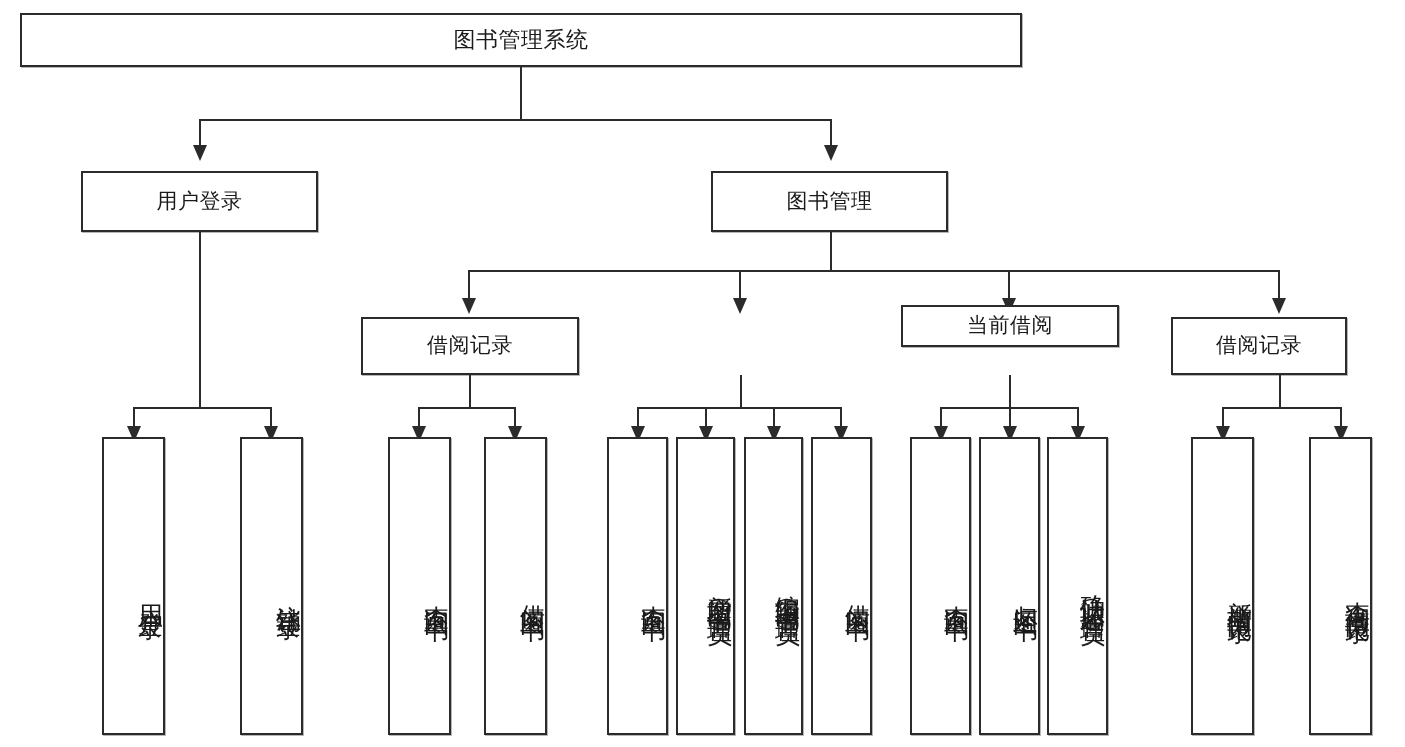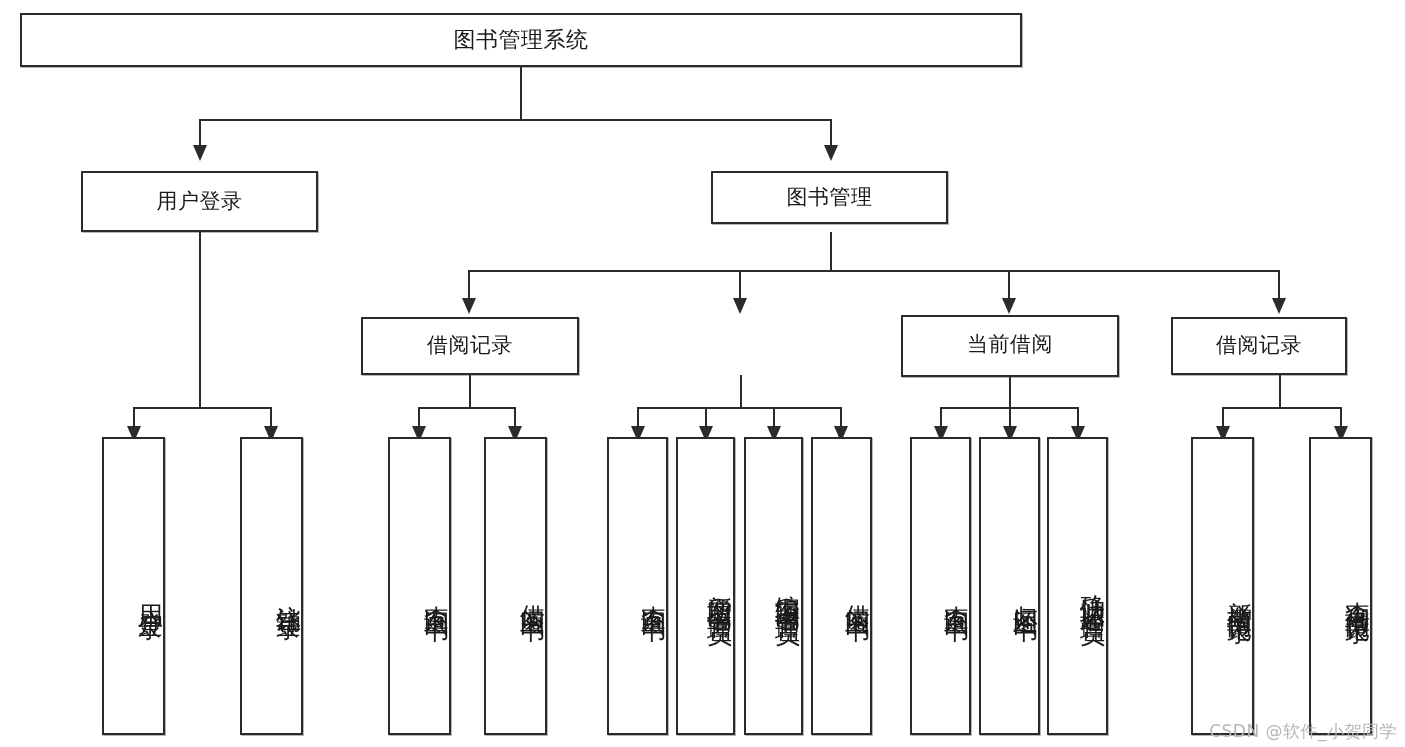--- a/index.html
+++ b/index.html
@@ -83,21 +83,21 @@
   <div class="ln v" style="left:520px;top:67px;height:52px;"></div>
   <div class="ln h" style="left:199px;top:119px;width:633px;"></div>
   <div class="ln v" style="left:199px;top:119px;height:26px;"></div>
   <div class="ln v" style="left:830px;top:119px;height:26px;"></div>
   <div class="arrow" style="left:193px;top:145px;"></div>
   <div class="arrow" style="left:824px;top:145px;"></div>
 
   <div class="node h-node" style="left:81px;top:171px;width:237px;height:61px;">
     <span class="lbl">用户登录</span>
   </div>
-  <div class="node h-node" style="left:711px;top:171px;width:237px;height:53px;">
+  <div class="node h-node" style="left:711px;top:171px;width:237px;height:61px;">
     <span class="lbl">图书管理</span>
   </div>
 
   <div class="ln v" style="left:199px;top:232px;height:175px;"></div>
   <div class="ln h" style="left:133px;top:407px;width:138px;"></div>
   <div class="ln v" style="left:133px;top:407px;height:21px;"></div>
   <div class="ln v" style="left:270px;top:407px;height:21px;"></div>
   <div class="arrow" style="left:127px;top:426px;"></div>
   <div class="arrow" style="left:264px;top:426px;"></div>
 
@@ -108,21 +108,21 @@
   <div class="ln v" style="left:1008px;top:270px;height:30px;"></div>
   <div class="ln v" style="left:1278px;top:270px;height:30px;"></div>
   <div class="arrow" style="left:462px;top:298px;"></div>
   <div class="arrow" style="left:733px;top:298px;"></div>
   <div class="arrow" style="left:1002px;top:298px;"></div>
   <div class="arrow" style="left:1272px;top:298px;"></div>
 
   <div class="node h-node" style="left:361px;top:317px;width:218px;height:58px;">
     <span class="lbl">借阅记录</span>
   </div>
-  <div class="node h-node" style="left:901px;top:315px;width:218px;height:62px;font-family:Liberation Mono, monospace;">
+  <div class="node h-node" style="left:901px;top:305px;width:218px;height:42px;">
     <span class="lbl">当前借阅</span>
   </div>
   <div class="node h-node" style="left:1171px;top:317px;width:176px;height:58px;">
     <span class="lbl">借阅记录</span>
   </div>
 
   <div class="ln v" style="left:469px;top:375px;height:32px;"></div>
   <div class="ln h" style="left:418px;top:407px;width:98px;"></div>
   <div class="ln v" style="left:418px;top:407px;height:21px;"></div>
   <div class="ln v" style="left:514px;top:407px;height:21px;"></div>
@@ -193,14 +193,13 @@
     <span class="lbl">确认归还（管理员）</span>
   </div>
 
   <div class="node leaf" style="left:1191px;top:437px;width:63px;height:298px;">
     <span class="lbl">新增借阅记录</span>
   </div>
   <div class="node leaf" style="left:1309px;top:437px;width:63px;height:298px;">
     <span class="lbl">查询借阅记录</span>
   </div>
 
-  <div id="watermark">CSDN @软件_小贺同学</div>
 </div>
 
 </body></html>

